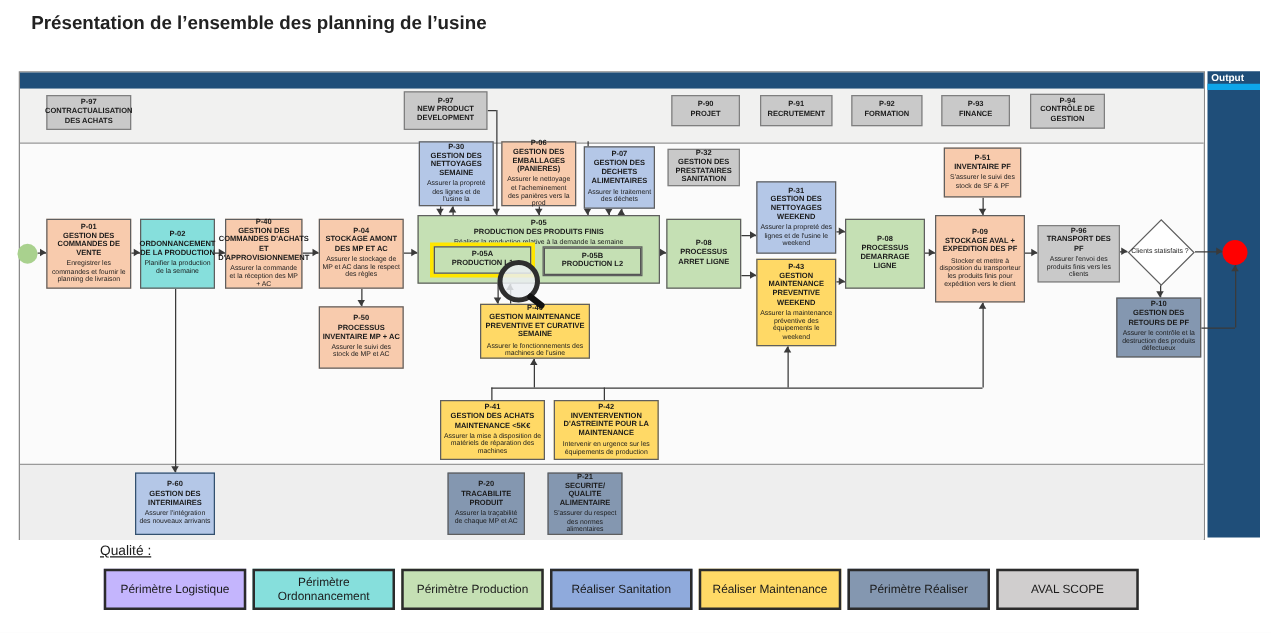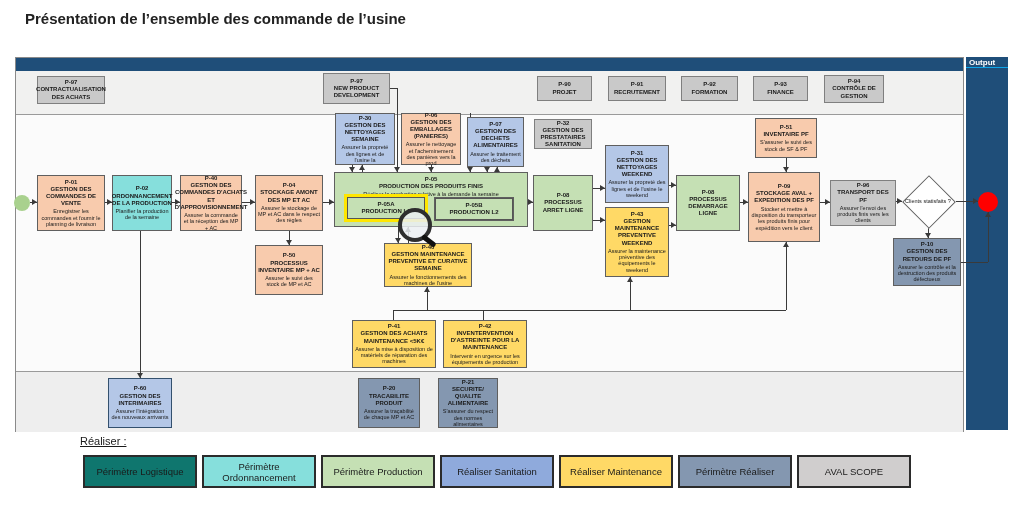--- a/index.html
+++ b/index.html
@@ -6,21 +6,21 @@
   body{width:1024px;height:506px;position:relative;background:#ffffff;
        font-family:"Liberation Sans", sans-serif;color:#1a1a1a;overflow:hidden;}
   #page-title{position:absolute;left:25px;top:10px;font-size:15px;font-weight:bold;color:#222;}
   
   #frame{position:absolute;left:15px;top:57px;width:947px;height:373px;border:1px solid #8a8a8a;background:#fbfbfb;}
   #topbar{position:absolute;left:0;top:0;width:100%;height:13px;background:#1F4E79;}
   #band-top{position:absolute;left:0;top:13px;width:100%;height:43px;background:#f1f1f0;border-bottom:1px solid #9a9a9a;}
   #band-bottom{position:absolute;left:0;top:313px;width:100%;height:60px;background:#eeeeee;border-top:1px solid #9a9a9a;}
   #output-col{position:absolute;left:966px;top:57px;width:42px;height:373px;background:#1F4E79;}
   #output-label{position:absolute;left:0;top:1px;width:100%;text-align:left;padding-left:3px;box-sizing:border-box;
-                color:#fff;font-size:8px;font-weight:bold;border-bottom:1px solid #0ea5e9;}
+                color:#fff;font-size:8px;font-weight:bold;border-bottom:5px solid #0ea5e9;}
   
   .bx{position:absolute;border:1px solid #5f5f5f;box-sizing:border-box;display:flex;flex-direction:column;
       align-items:center;justify-content:center;text-align:center;padding:1px 2px;z-index:2;}
   .bid,.bt{font-size:6px;font-weight:bold;line-height:1.2;}
   .bd{font-size:5.5px;line-height:1.15;margin-top:1px;}
   .peach{background:#F8CBAD;}
   .cyan{background:#86DFDC;}
   .green{background:#C5E0B4;}
   .blue{background:#B4C7E7;}
   .yellow{background:#FFD966;}
@@ -48,21 +48,21 @@
   #magnifier .handle{position:absolute;left:26px;top:26px;width:16px;height:5px;background:#111;
                      border-radius:2px;transform:rotate(38deg);transform-origin:0 0;}
   
   #legend-label{position:absolute;left:80px;top:435px;font-size:11px;text-decoration:underline;}
   .lg{position:absolute;top:455px;width:114px;height:33px;border:2px solid #2b2b2b;box-sizing:border-box;
       display:flex;align-items:center;justify-content:center;font-size:9.5px;text-align:center;}
 </style>
 </head>
 <body>
 
-<div id="page-title">Présentation de l’ensemble des commande de l’usine</div>
+<div id="page-title">Présentation de l’ensemble des planning de l’usine</div>
 
 <div id="frame">
   <div id="topbar"></div>
   <div id="band-top"></div>
   <div id="band-bottom"></div>
 </div>
 
 <div id="output-col">
   <div id="output-label">Output</div>
 </div>
@@ -302,20 +302,20 @@
 <div class="ln" style="left:669px;top:185px;width:7px;height:1px"></div>
 <div class="ar r" style="left:671px;top:182px"></div>
 <div class="ln" style="left:669px;top:225px;width:7px;height:1px"></div>
 <div class="ar r" style="left:671px;top:222px"></div>
 
 <div id="magnifier">
   <div class="lens"></div>
   <div class="handle"></div>
 </div>
 
-<div id="legend-label">Réaliser :</div>
-<div class="lg" style="left: 83px; background: #0f766e;">Périmètre Logistique</div>
+<div id="legend-label">Qualité :</div>
+<div class="lg" style="left: 83px; background: #c4b5fd;">Périmètre Logistique</div>
 <div class="lg" style="left: 202px; background: rgb(134, 223, 220); text-align: center;">Périmètre Ordonnancement</div>
 <div class="lg" style="left: 321px; background: rgb(197, 224, 180);">Périmètre Production</div>
 <div class="lg" style="left: 440px; background: rgb(143, 170, 220);">Réaliser Sanitation</div>
 <div class="lg" style="left: 559px; background: rgb(255, 217, 102);">Réaliser Maintenance</div>
 <div class="lg" style="left: 678px; background: rgb(132, 151, 176);">Périmètre Réaliser</div>
 <div class="lg" style="left: 797px; background: rgb(208, 206, 206);">AVAL SCOPE</div>
 
 </body></html>

